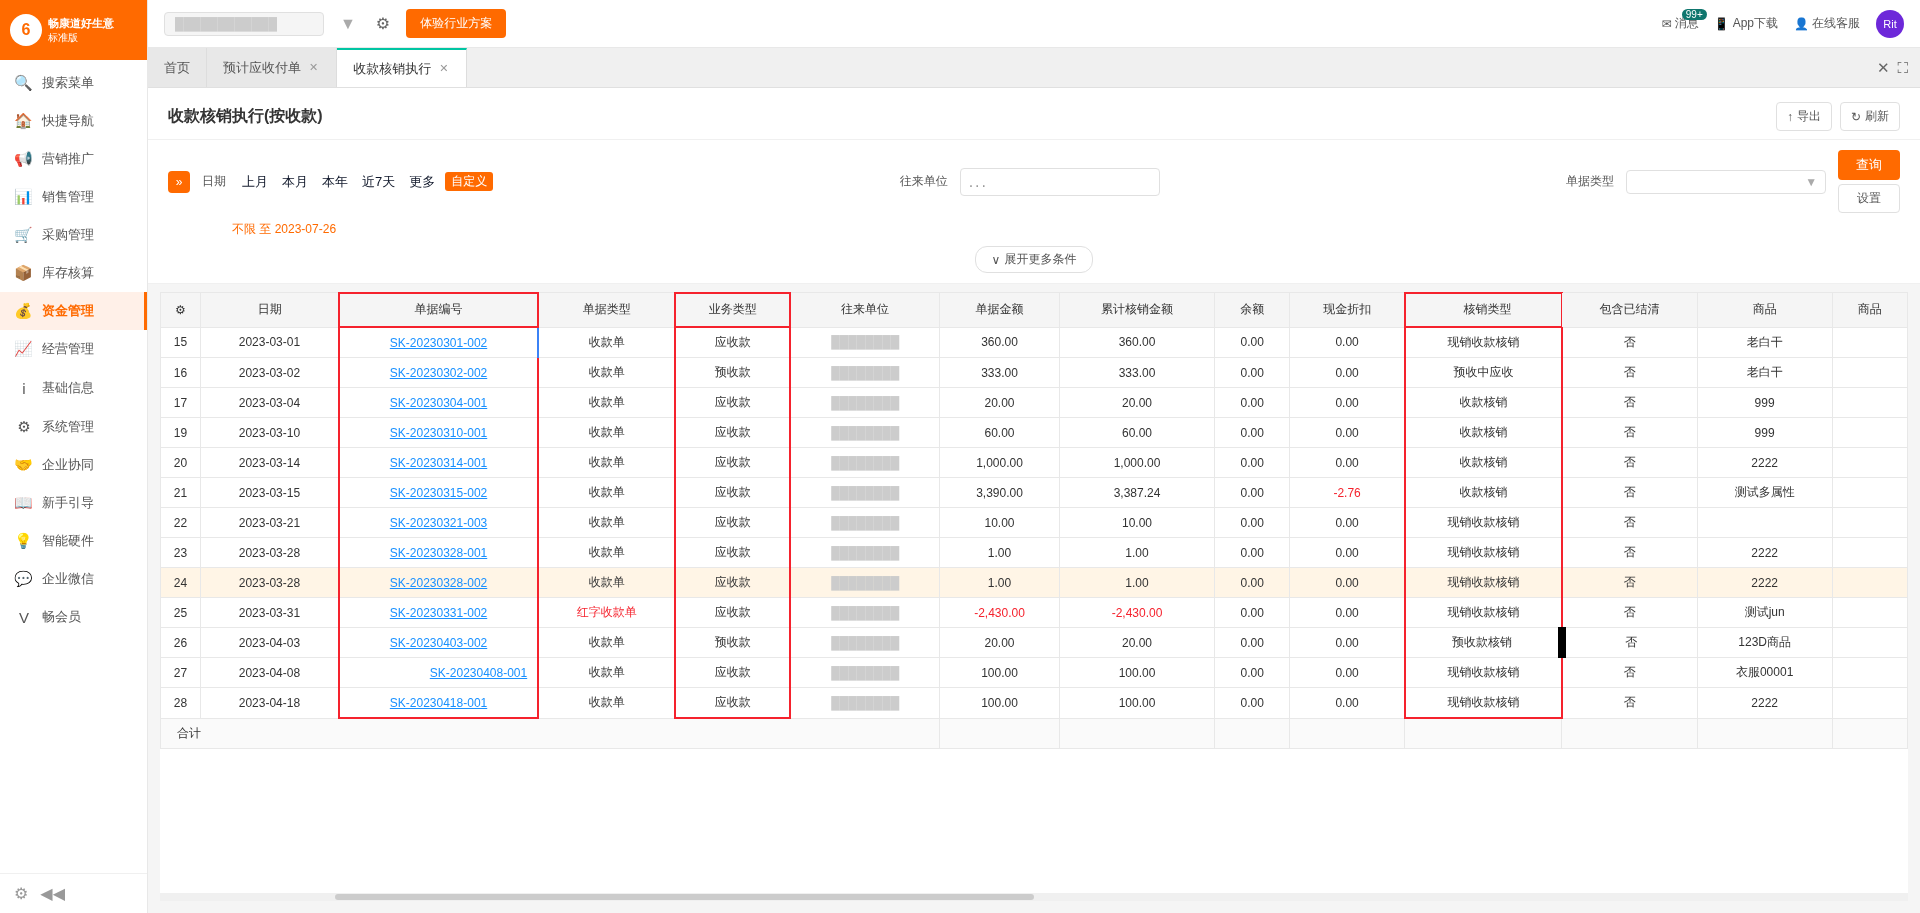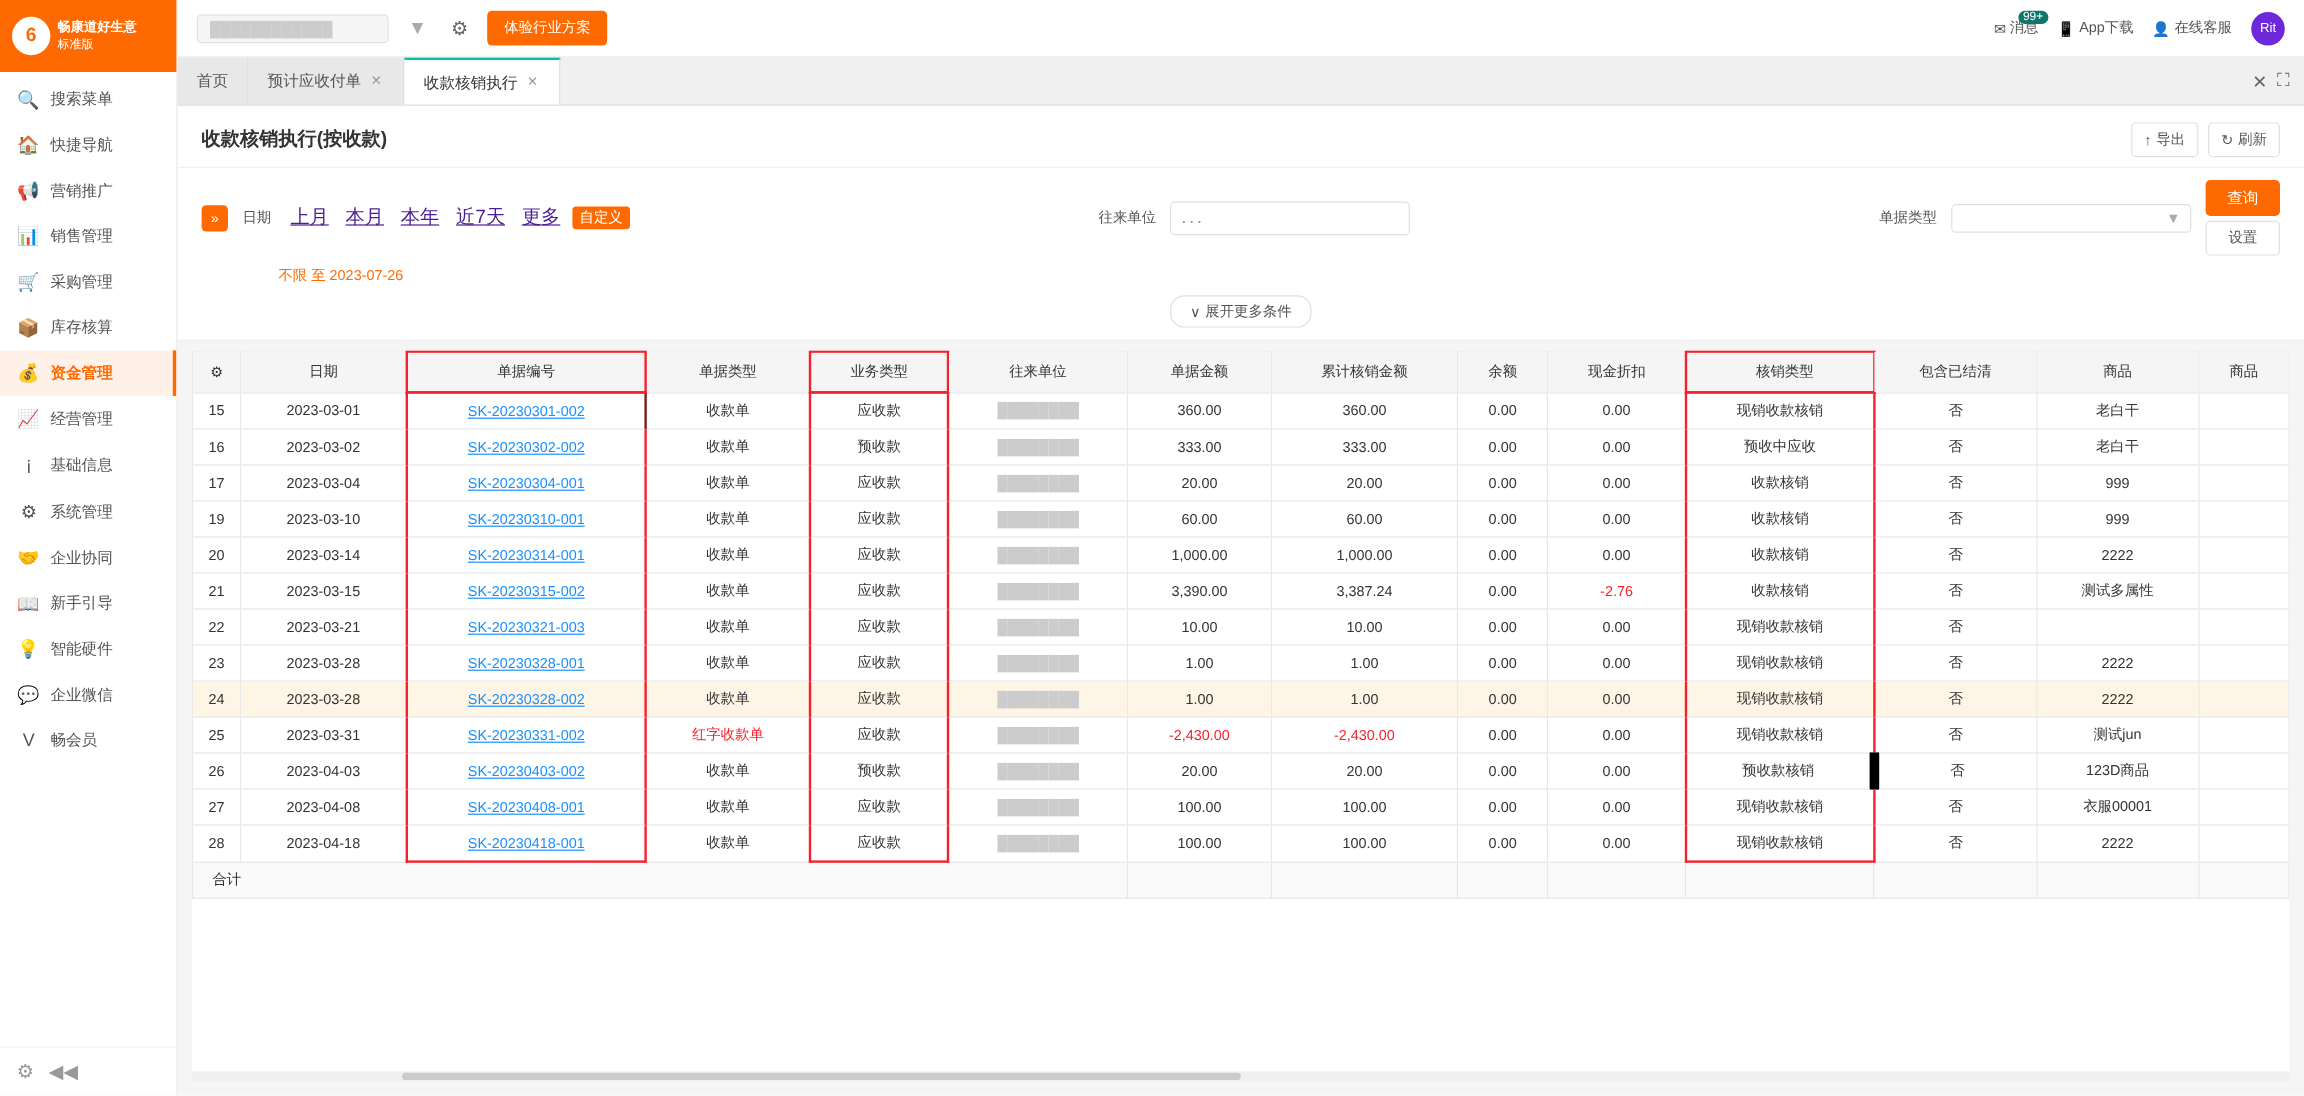--- a/index.html
+++ b/index.html
@@ -51,21 +51,21 @@
     .page-title { font-size: 16px; font-weight: bold; color: #333; }
     .page-actions { display: flex; gap: 8px; }
     .page-action-btn { display: flex; align-items: center; gap: 4px; padding: 5px 10px; border: 1px solid #e0e0e0; border-radius: 4px; background: #fff; color: #555; font-size: 12px; cursor: pointer; }
 
     
     .filter-bar { background: #fff; padding: 10px 20px; border-bottom: 1px solid #f0f0f0; display: flex; flex-direction: column; gap: 8px; }
     .filter-row { display: flex; align-items: center; gap: 12px; }
     .filter-expand-btn { background: #ff6a00; color: #fff; border: none; border-radius: 4px; padding: 4px 8px; font-size: 12px; cursor: pointer; width: 22px; height: 22px; display: flex; align-items: center; justify-content: center; flex-shrink: 0; }
     .filter-label { font-size: 12px; color: #555; flex-shrink: 0; }
     .filter-date-group { display: flex; align-items: center; gap: 6px; }
-    .filter-date-btn { font-size: 16px; color: #4c1d95; cursor: pointer; padding: 2px 4px; text-decoration: underline; }
+    .filter-date-btn { font-size: 13px; color: #0f172a; cursor: pointer; padding: 2px 4px; }
     .filter-date-custom { background: #ff6a00; color: #fff; border-radius: 3px; padding: 1px 6px; font-size: 12px; }
     .filter-date-range { font-size: 12px; color: #ff6a00; }
     .filter-select { border: 1px solid #e0e0e0; border-radius: 4px; padding: 4px 8px; font-size: 12px; color: #555; background: #fff; min-width: 150px; display: flex; align-items: center; justify-content: space-between; }
     .filter-dots { color: #999; font-size: 16px; letter-spacing: 2px; }
     .filter-more-row { display: flex; justify-content: center; }
     .filter-more-btn { display: flex; align-items: center; gap: 4px; font-size: 12px; color: #555; cursor: pointer; padding: 4px 16px; border: 1px solid #e0e0e0; border-radius: 12px; background: #fff; }
 
     .query-btn { background: #ff6a00; color: #fff; border: none; border-radius: 4px; padding: 6px 18px; font-size: 13px; cursor: pointer; }
     .settings-btn { border: 1px solid #e0e0e0; background: #fff; border-radius: 4px; padding: 5px 12px; font-size: 12px; color: #555; cursor: pointer; }
     .filter-actions { display: flex; flex-direction: column; gap: 4px; margin-left: auto; }
@@ -289,21 +289,21 @@
               <th style="outline: 2px solid #f5222d; outline-offset:-1px;padding-left:18px;">核销类型</th>
               <th>包含已结清</th>
               <th>商品</th>
               <th>商品</th>
             </tr>
           </thead>
           <tbody id="table-body">
           <tr>
     <td>15</td>
     <td>2023-03-01</td>
-    <td style="border-left:2px solid #f5222d;border-right:2px solid #7f1d1d;border-top:2px solid #f5222d;"><a class="link">SK-20230301-002</a></td>
+    <td style="border-left:2px solid #f5222d;border-right:2px solid #3b82f6;border-top:2px solid #f5222d;"><a class="link">SK-20230301-002</a></td>
     <td style="">收款单</td>
     <td style="border-left:2px solid #f5222d;border-right:2px solid #f5222d;border-top:2px solid #f5222d;">应收款</td>
     <td><span style="color:#ccc;">████████</span></td>
     <td style="">360.00</td>
     <td style="">360.00</td>
     <td>0.00</td>
     <td style="">0.00</td>
     <td style="border-left:2px solid #f5222d;border-right:2px solid #f5222d;border-top:2px solid #f5222d;">现销收款核销</td>
     <td>否</td>
     <td>老白干</td>
@@ -465,21 +465,21 @@
     <td>0.00</td>
     <td style="">0.00</td>
     <td style="border-left:2px solid #f5222d;border-right:8px solid #000000;;">预收款核销</td>
     <td>否</td>
     <td>123D商品</td>
     <td></td>
   </tr>
               <tr>
     <td>27</td>
     <td>2023-04-08</td>
-    <td style="border-left:2px solid #f5222d;border-right:2px solid #f5222d;;"><a class="link">SK-20230408-001</a></td>
+    <td style="border-left:2px solid #f5222d;border-right:2px solid #f5222d;text-align:right;;"><a class="link">SK-20230408-001</a></td>
     <td style="">收款单</td>
     <td style="border-left:2px solid #f5222d;border-right:2px solid #f5222d;;">应收款</td>
     <td><span style="color:#ccc;">████████</span></td>
     <td style="">100.00</td>
     <td style="">100.00</td>
     <td>0.00</td>
     <td style="">0.00</td>
     <td style="border-left:2px solid #f5222d;border-right:2px solid #f5222d;;">现销收款核销</td>
     <td>否</td>
     <td>衣服00001</td>

